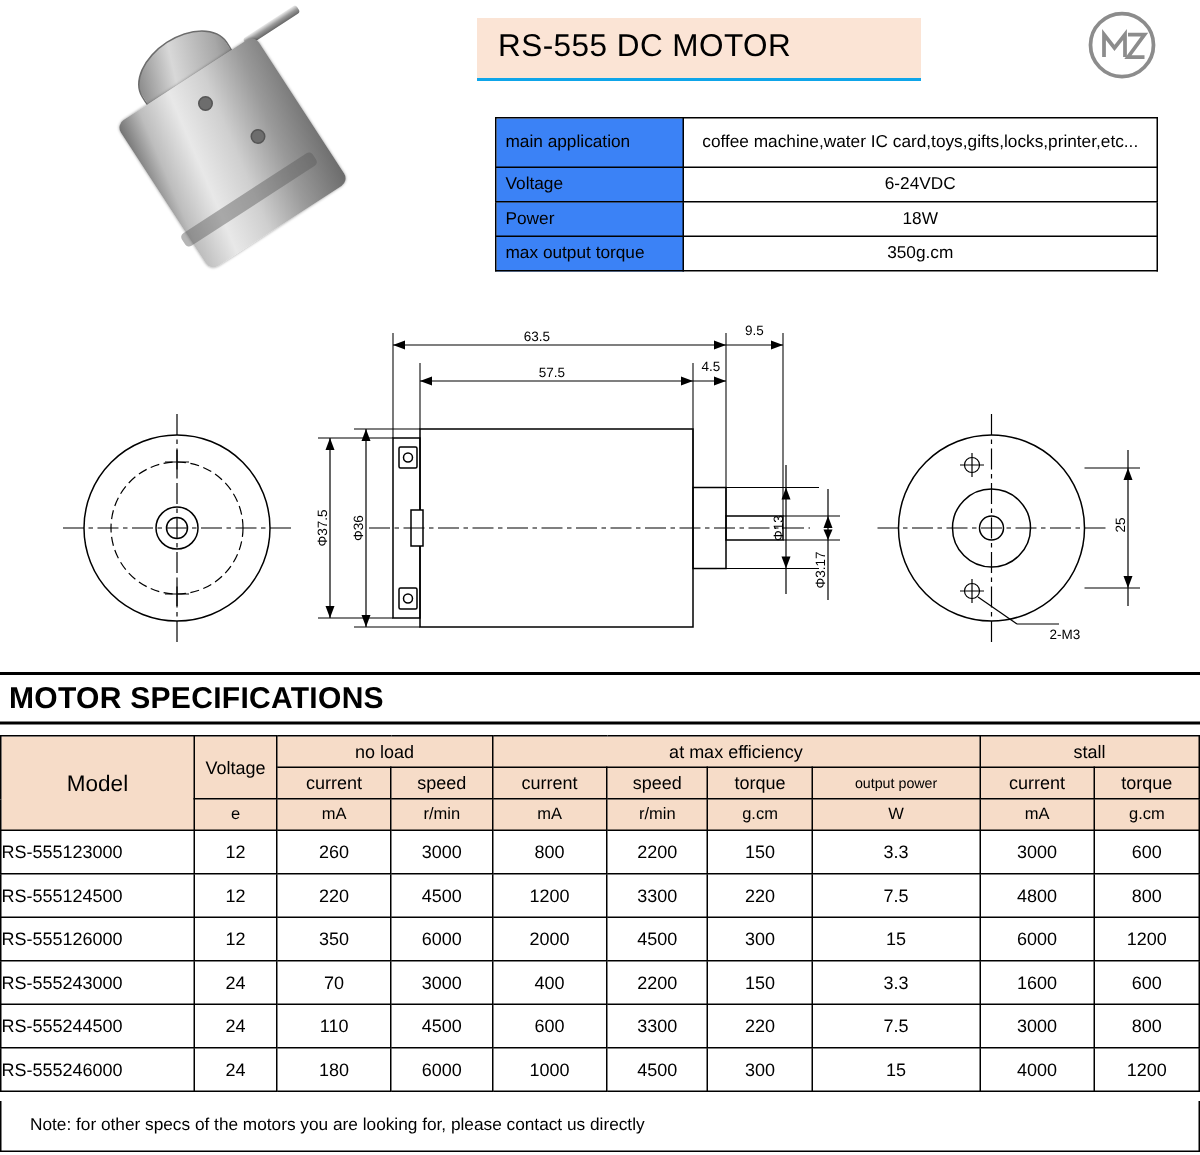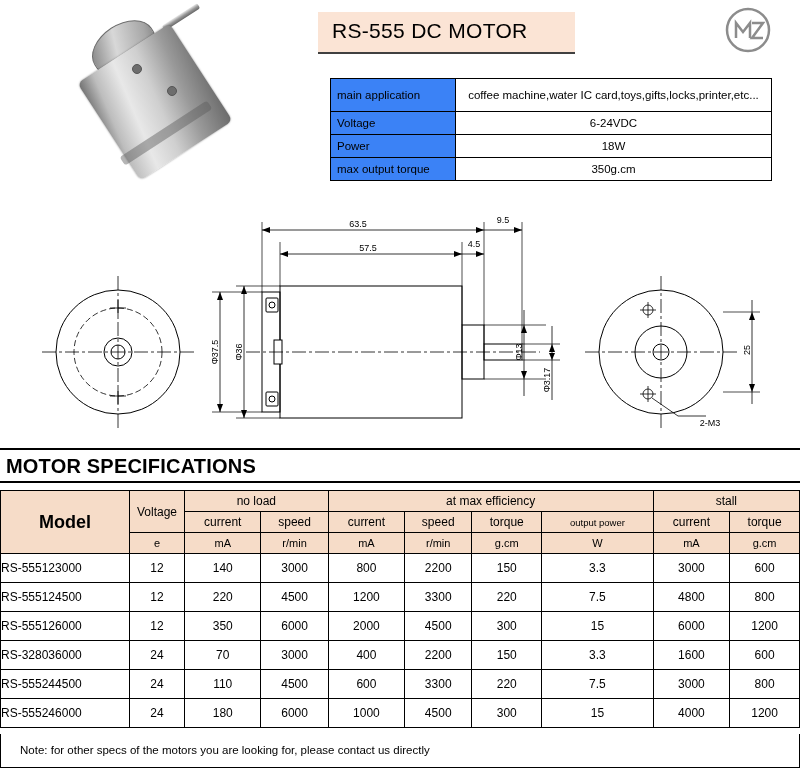--- a/index.html
+++ b/index.html
@@ -46,23 +46,23 @@
   .motor-hole.h1{left:90px;top:56px;}
   .motor-hole.h2{left:125px;top:78px;}
   .motor-band{
     position:absolute;left:72px;top:120px;width:104px;height:10px;
     background:rgba(90,90,90,.45);
     transform:rotate(-33deg);
     border-radius:3px;
   }
 
   .title-wrap{
-    position:absolute;left:318px;top:12px;width:257px;height:40px;
+    position:absolute;left:318px;top:12px;width:296px;height:40px;
     background:#fbe4d5;
-    border-bottom:2px solid #404040;
+    border-bottom:2px solid #0ea5e9;
   }
   .title-wrap .title{
     font-size:21px;line-height:38px;padding-left:14px;letter-spacing:.3px;
   }
 
   .logo{
     position:absolute;right:28px;top:6px;width:48px;height:48px;
   }
 
   .spec-table{
@@ -92,21 +92,21 @@
   }
 
   table.specs{
     position:absolute;left:0;top:490px;width:800px;
     border-collapse:collapse;font-size:12px;
   }
   table.specs th, table.specs td{
     border:1px solid #000;text-align:center;padding:0;
   }
   table.specs thead th{background:#f6dcc8;font-weight:normal;height:20px;}
-  table.specs thead th.model{width:128px;font-size:18px;font-weight:bold;}
+  table.specs thead th.model{width:128px;font-size:15px;}
   table.specs thead th.volt{width:54px;}
   table.specs tbody td{height:28px;background:#fff;}
   table.specs tbody td.model-cell{text-align:left;}
   .small{font-size:11px;}
   .tiny{font-size:9.5px;}
   .note{
     position:absolute;left:0;top:734px;width:800px;height:34px;
     border:1px solid #000;border-top:none;
     font-size:11.5px;line-height:32px;padding-left:19px;box-sizing:border-box;
   }
@@ -327,21 +327,21 @@
         <th class="small">g.cm</th>
         <th class="small">W</th>
         <th class="small">mA</th>
         <th class="small">g.cm</th>
       </tr>
     </thead>
     <tbody>
       <tr>
         <td class="model-cell">RS-555123000</td>
         <td>12</td>
-        <td>140</td>
+        <td>260</td>
         <td>3000</td>
         <td>800</td>
         <td>2200</td>
         <td>150</td>
         <td>3.3</td>
         <td>3000</td>
         <td>600</td>
       </tr>
       <tr>
         <td class="model-cell">RS-555124500</td>
@@ -361,21 +361,21 @@
         <td>350</td>
         <td>6000</td>
         <td>2000</td>
         <td>4500</td>
         <td>300</td>
         <td>15</td>
         <td>6000</td>
         <td>1200</td>
       </tr>
       <tr>
-        <td class="model-cell">RS-328036000</td>
+        <td class="model-cell">RS-555243000</td>
         <td>24</td>
         <td>70</td>
         <td>3000</td>
         <td>400</td>
         <td>2200</td>
         <td>150</td>
         <td>3.3</td>
         <td>1600</td>
         <td>600</td>
       </tr>

